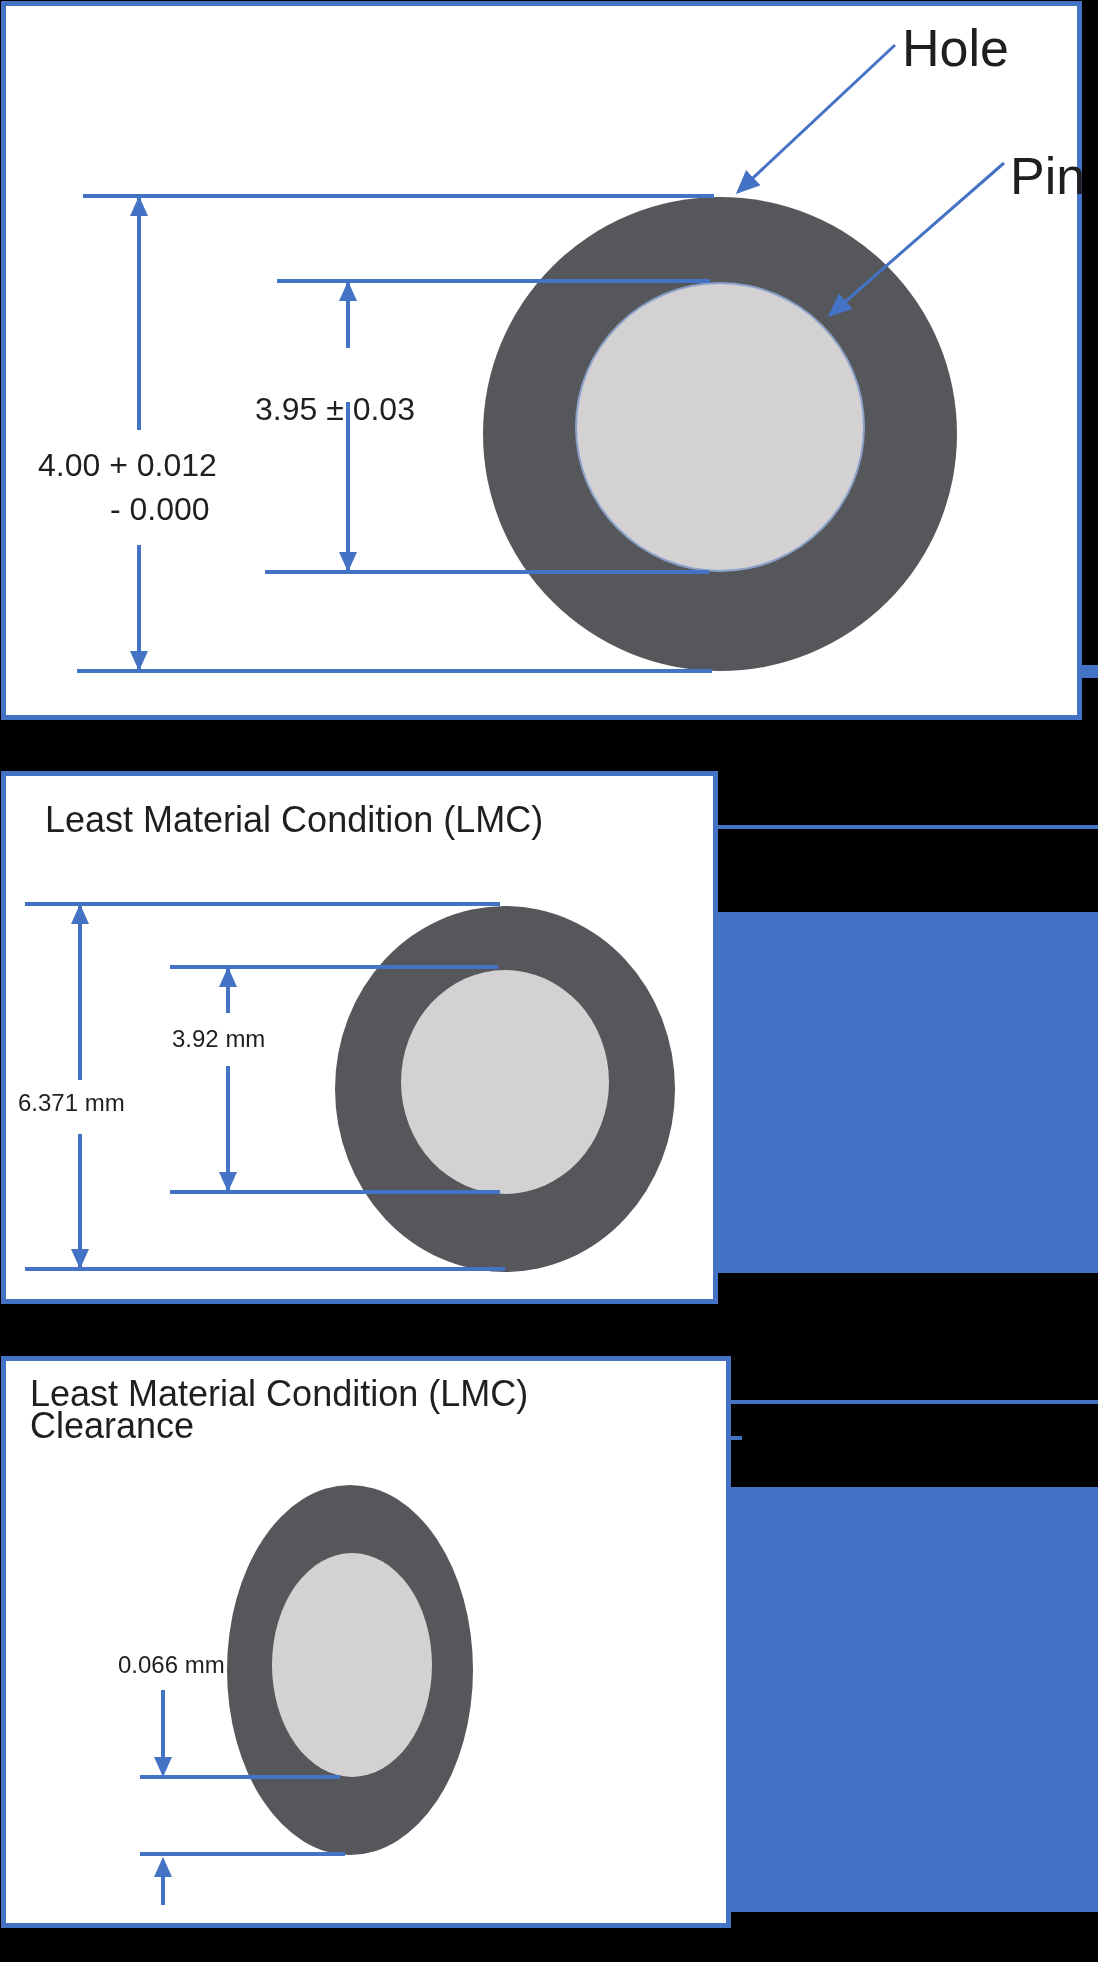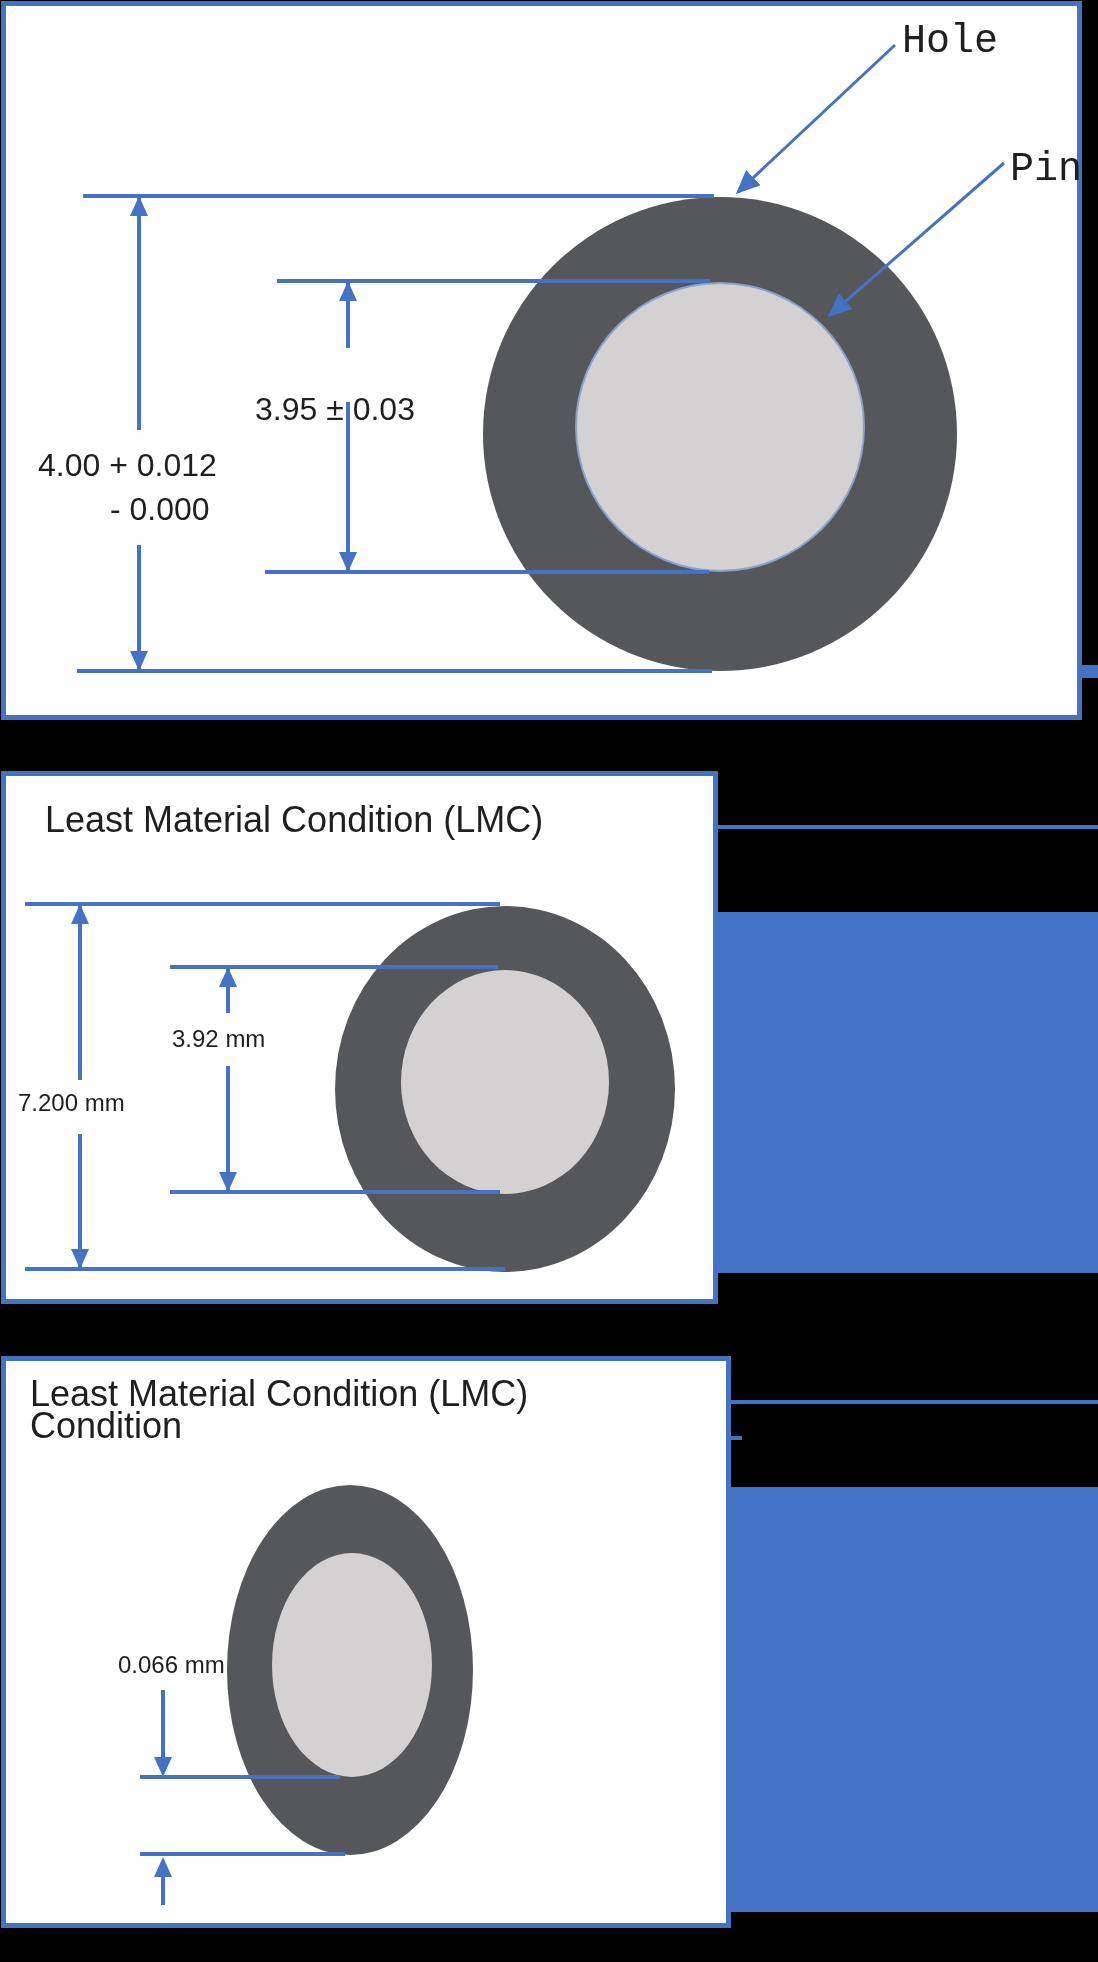--- a/index.html
+++ b/index.html
@@ -23,21 +23,21 @@
   .thinline{position:absolute;background:var(--accent,#4472c4);}
   .bluerect{position:absolute;background:var(--accent,#4472c4);}
   .arr{position:absolute;width:0;height:0;}
   .arr-up{border-left:9px solid transparent;border-right:9px solid transparent;
           border-bottom:20px solid var(--accent,#4472c4);}
   .arr-down{border-left:9px solid transparent;border-right:9px solid transparent;
             border-top:20px solid var(--accent,#4472c4);}
   .txt{position:absolute;color:var(--text,#1f1f1f);white-space:nowrap;line-height:1.1;}
   .dim-lg{font-size:32px;}
   .dim-md{font-size:24px;}
-  .label-lg{font-size:40px;font-family:Liberation Mono, monospace;}
+  .label-lg{font-size:52px;}
   .title{font-size:36px;}
   .leader{position:absolute;overflow:visible;}
   .center{text-align:center;}
 </style>
 </head>
 <body>
 
 <div class="stage">
 
   <div class="panel" style="left:1px;top:1px;width:1071px;height:709px;"></div>
@@ -102,29 +102,29 @@
   <div class="vline" style="left:78px;top:1134px;height:135px;"></div>
   <div class="arr arr-up" style="left:71px;top:904px;"></div>
   <div class="arr arr-down" style="left:71px;top:1249px;"></div>
 
   <div class="vline" style="left:226px;top:969px;height:44px;"></div>
   <div class="vline" style="left:226px;top:1066px;height:126px;"></div>
   <div class="arr arr-up" style="left:219px;top:967px;"></div>
   <div class="arr arr-down" style="left:219px;top:1172px;"></div>
 
   <div class="txt dim-md" style="left:172px;top:1026px;">3.92 mm</div>
-  <div class="txt dim-md" style="left:18px;top:1090px;">7.200 mm</div>
+  <div class="txt dim-md" style="left:18px;top:1090px;">6.371 mm</div>
 
   <div class="thinline" style="left:716px;top:825px;width:382px;height:4px;"></div>
   <div class="bluerect" style="left:718px;top:912px;width:380px;height:361px;"></div>
 
   <div class="panel" style="left:1px;top:1356px;width:720px;height:562px;"></div>
 
   <div class="txt title" style="left:30px;top:1374px;">Least Material Condition (LMC)</div>
-  <div class="txt title" style="left:30px;top:1406px;">Condition</div>
+  <div class="txt title" style="left:30px;top:1406px;">Clearance</div>
 
   <div class="circle ring" style="left:227px;top:1485px;width:246px;height:370px;"></div>
   <div class="circle pin-fill" style="left:272px;top:1553px;width:160px;height:224px;"></div>
 
   <div class="hline" style="left:140px;top:1775px;width:200px;"></div>
   <div class="hline" style="left:140px;top:1852px;width:205px;"></div>
 
   <div class="txt dim-md" style="left:118px;top:1652px;">0.066 mm</div>
 
   <div class="vline" style="left:161px;top:1690px;height:67px;"></div>

